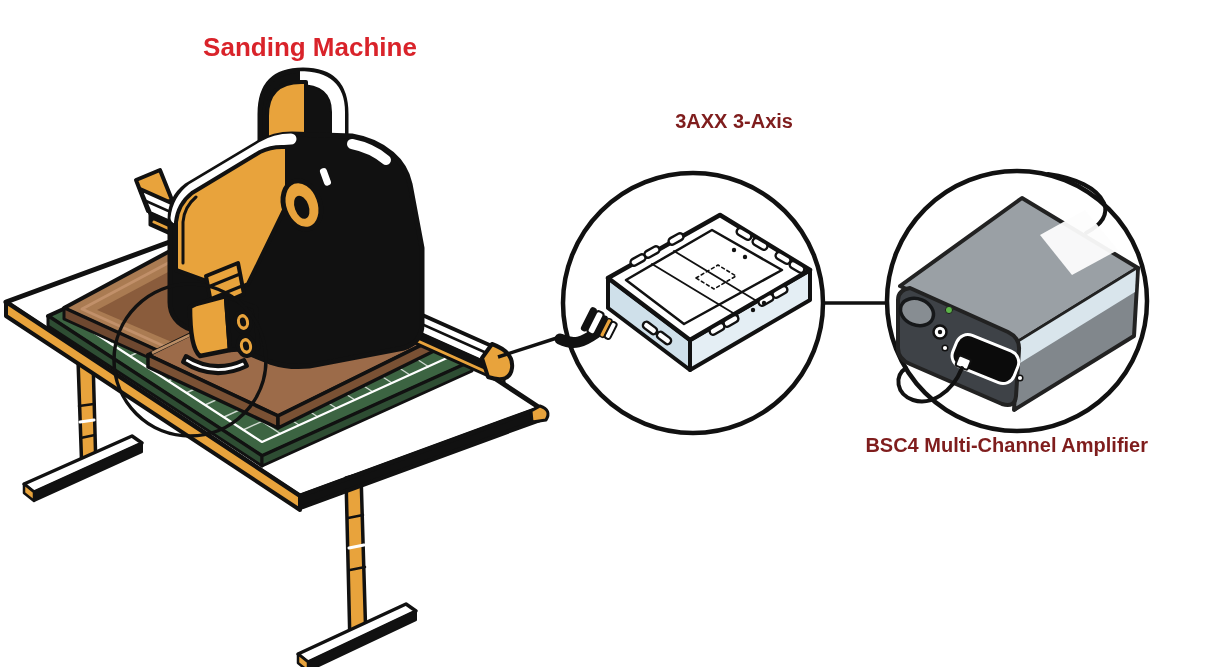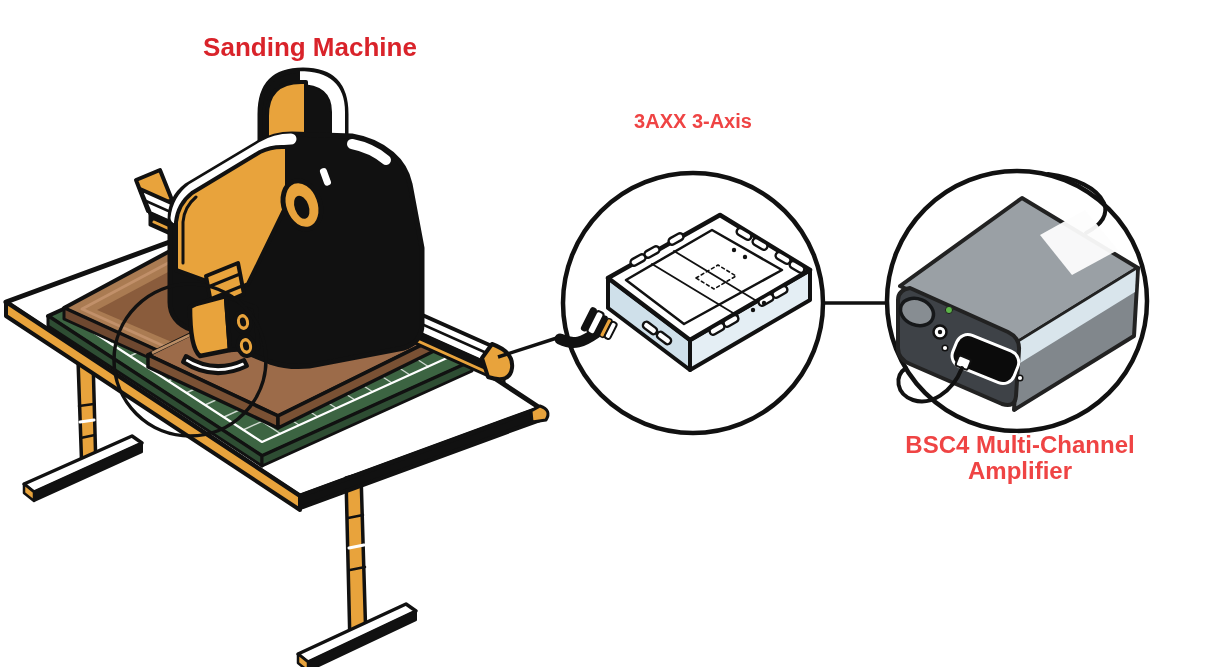--- a/index.html
+++ b/index.html
@@ -1,25 +1,25 @@
 <!DOCTYPE html>
 <html><head>
 <meta charset="utf-8">
 <style>
   html,body{margin:0;padding:0;background:#fff;}
   #stage{position:relative;width:1230px;height:667px;background:#ffffff;overflow:hidden;
          font-family:"Liberation Sans", sans-serif;margin-top:8px;}
   #scene{position:absolute;left:0;top:0;}
   .lbl{position:absolute;text-align:center;font-weight:bold;}
   .lbl-red{left:160px;top:24px;width:300px;font-size:26px;line-height:30px;color:#d9232a;}
-  .lbl-dark{color:#ef4444;
+  .lbl-dark{color:#7f1d1d;
     text-shadow:-2px -2px 0 #fff,2px -2px 0 #fff,-2px 2px 0 #fff,2px 2px 0 #fff,
-                 0 -2px 0 #fff,0 2px 0 #fff,-2px 0 0 #fff,2px 0 0 #fff;}
+                 0 -2px 0 #fff,0 2px 0 #fff,-2px 0 0 #fff,2px 0 0 #fff;text-align:right;}
   .lbl-loadcell{left:593px;top:100px;width:200px;font-size:20px;line-height:27px;}
-  .lbl-amp{left:852px;top:424px;width:336px;font-size:24px;line-height:26px;}
+  .lbl-amp{left:812px;top:424px;width:336px;font-size:20px;line-height:26px;}
 </style>
 </head>
 <body>
 
 <div id="stage">
 <svg id="scene" width="1230" height="667" viewBox="0 0 1230 667">
 
   <g stroke-linejoin="round" stroke-linecap="round">
 
     <polygon points="6,294 246,206 540,400 300,488" fill="#ffffff" stroke="#111" stroke-width="5"></polygon>

